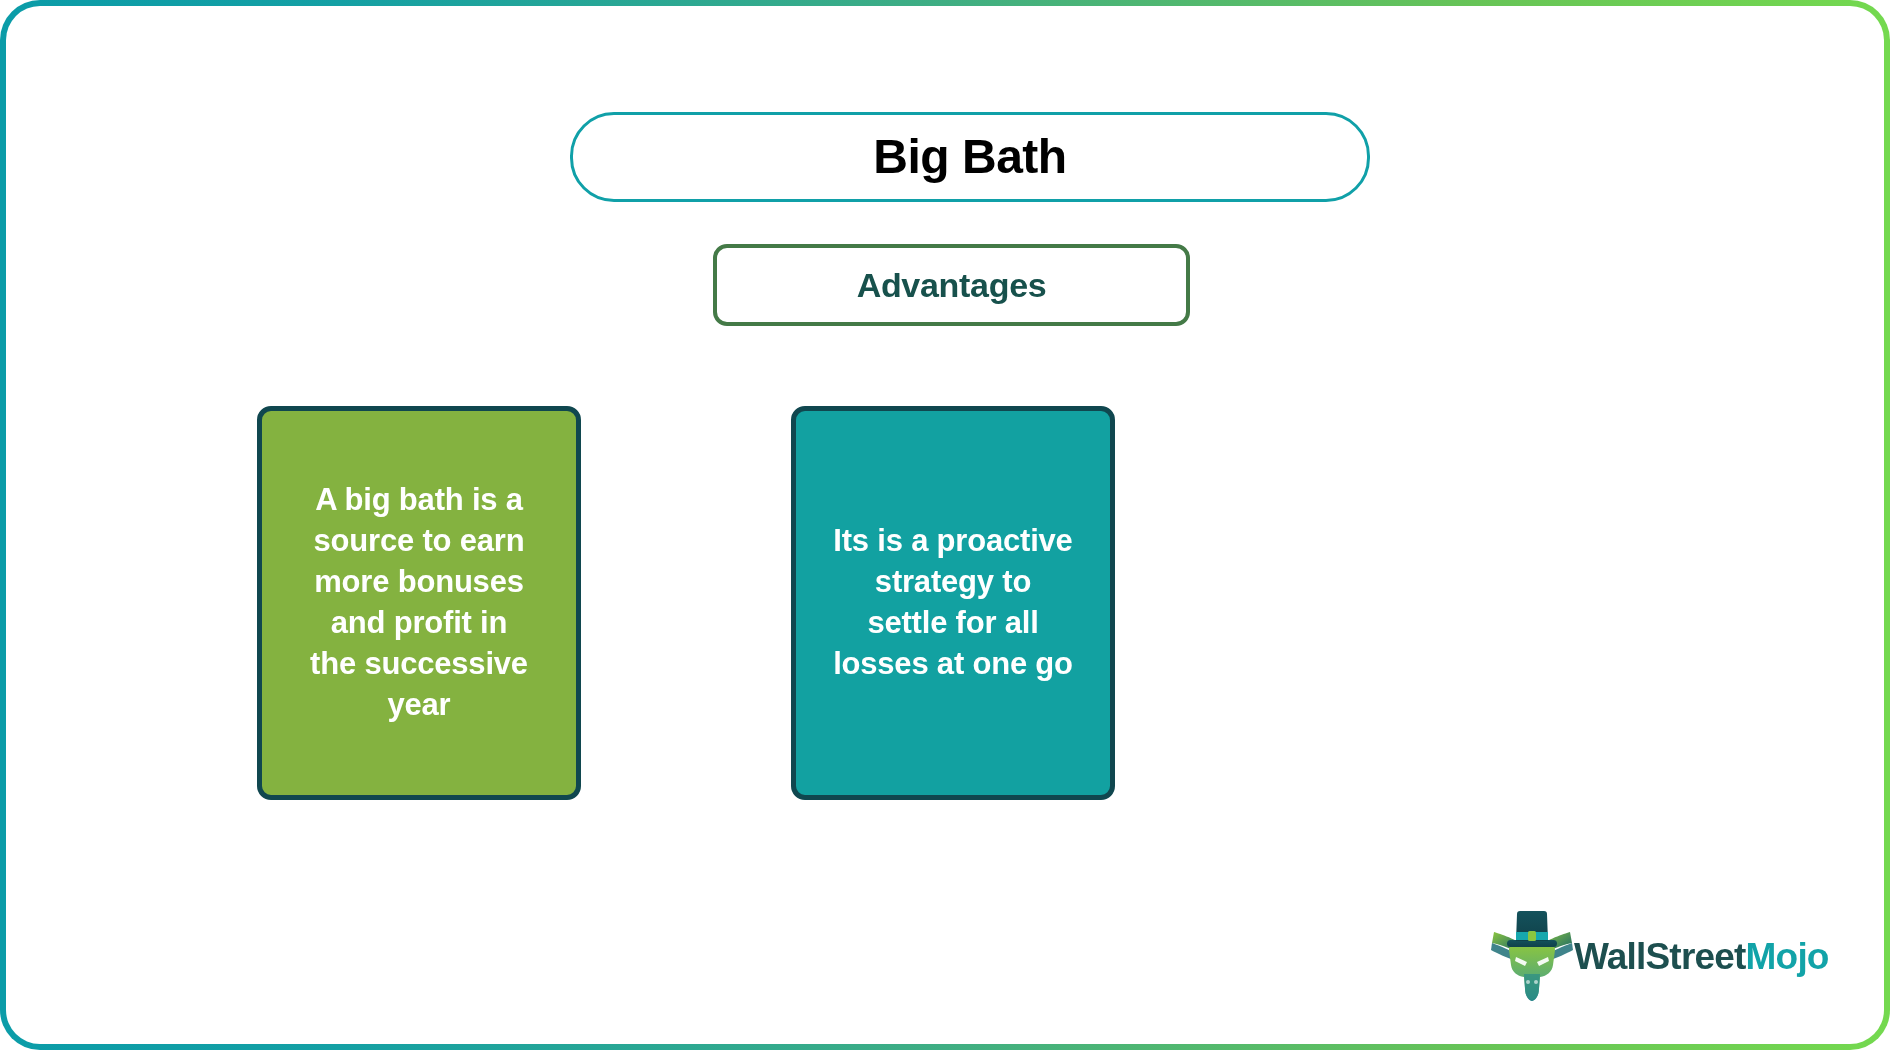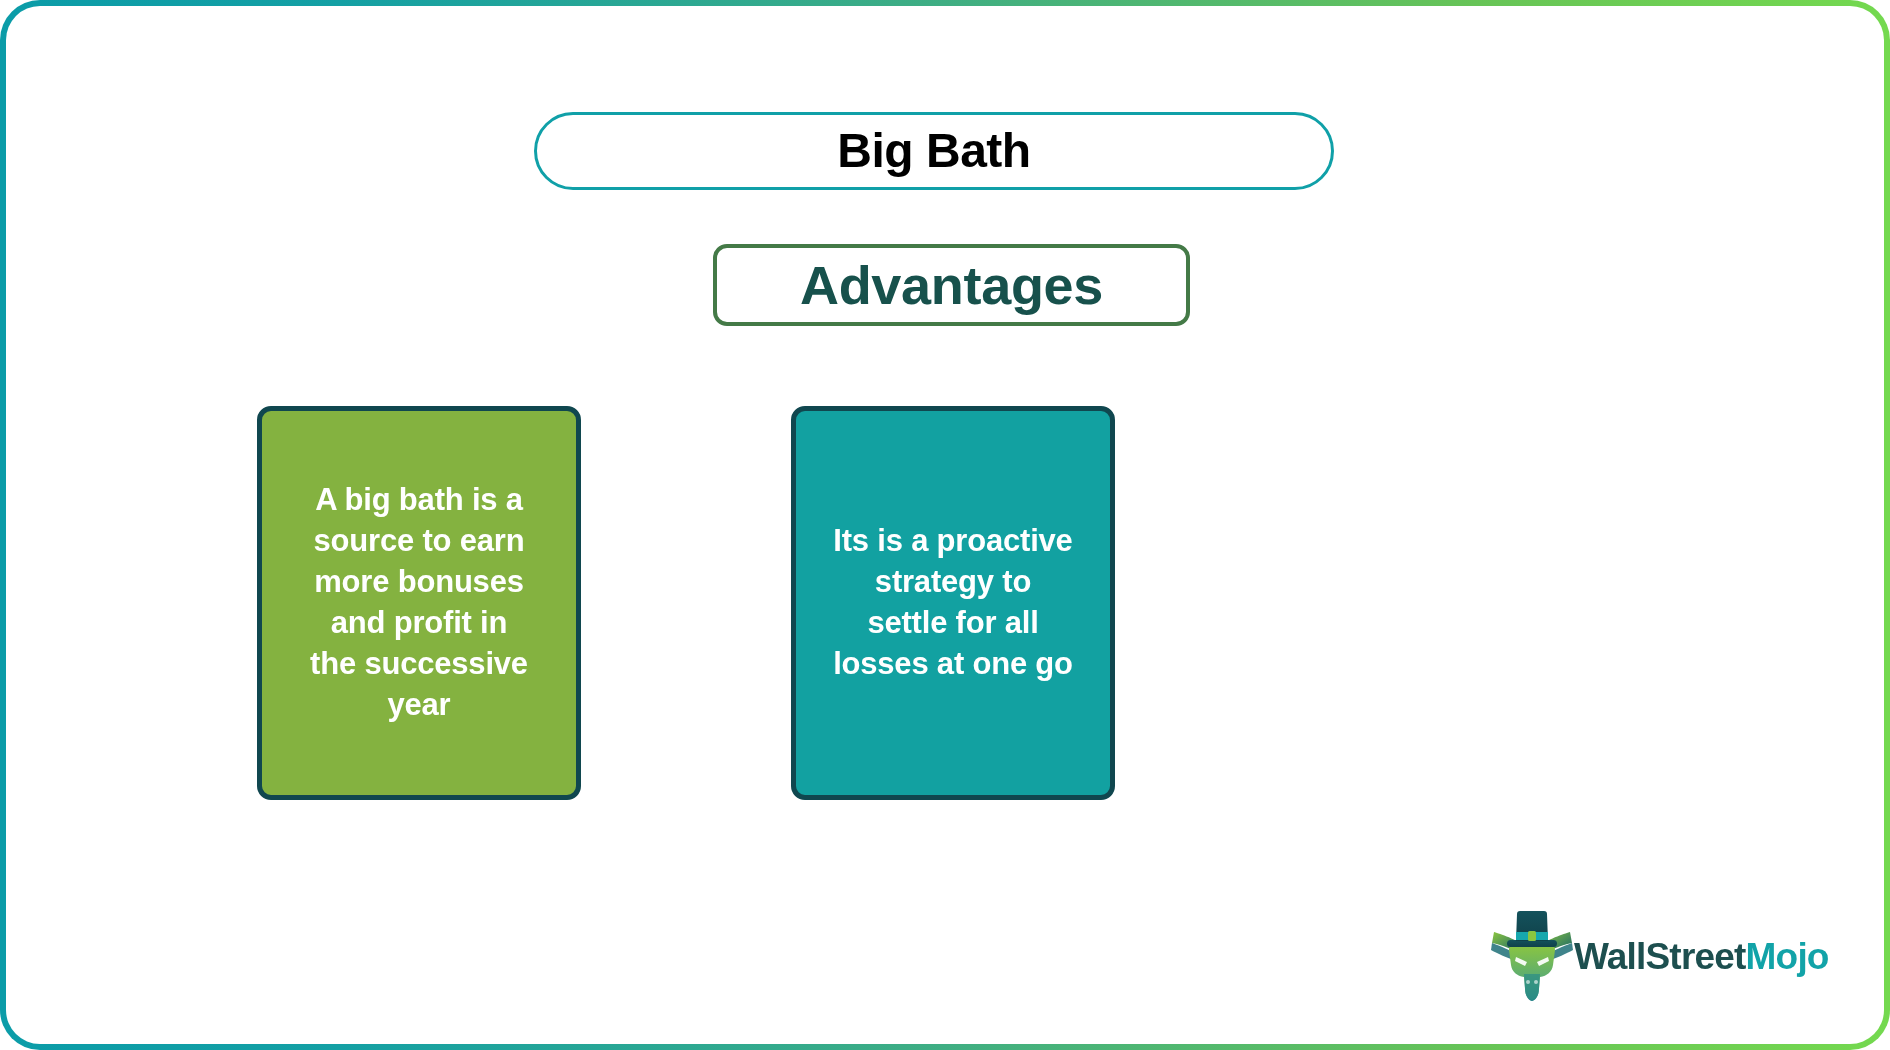--- a/index.html
+++ b/index.html
@@ -31,24 +31,24 @@
     width: 100%;
     height: 100%;
     background: #ffffff;
     border-radius: 34px;
     overflow: hidden;
   }
 
   
   #title-pill {
     position: absolute;
-    left: 528px;
+    left: 564px;
     top: 106px;
     width: 800px;
-    height: 78px;
+    height: 90px;
     box-sizing: border-box;
     border: 3px solid #10a0a8;
     border-radius: 44px;
     background: #ffffff;
     display: flex;
     align-items: center;
     justify-content: center;
   }
   #title-text {
     font-size: 48px;
@@ -67,21 +67,21 @@
     height: 82px;
     box-sizing: border-box;
     border: 4px solid #447a47;
     border-radius: 14px;
     background: #ffffff;
     display: flex;
     align-items: center;
     justify-content: center;
   }
   #section-text {
-    font-size: 54px;
+    font-size: 34px;
     font-weight: bold;
     color: #17514c;
     letter-spacing: -0.3px;
     line-height: 1;
   }
 
   
   .card {
     position: absolute;
     top: 400px;

